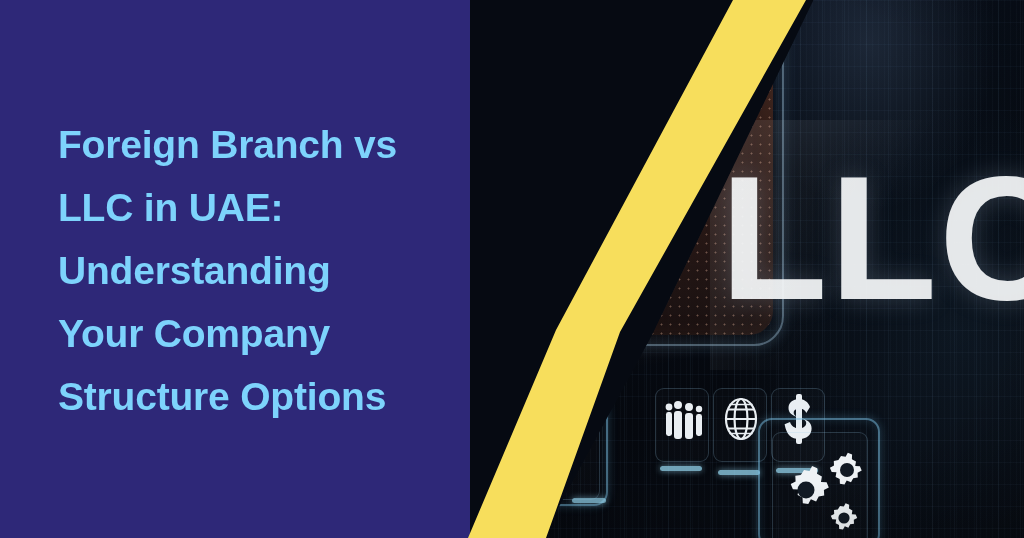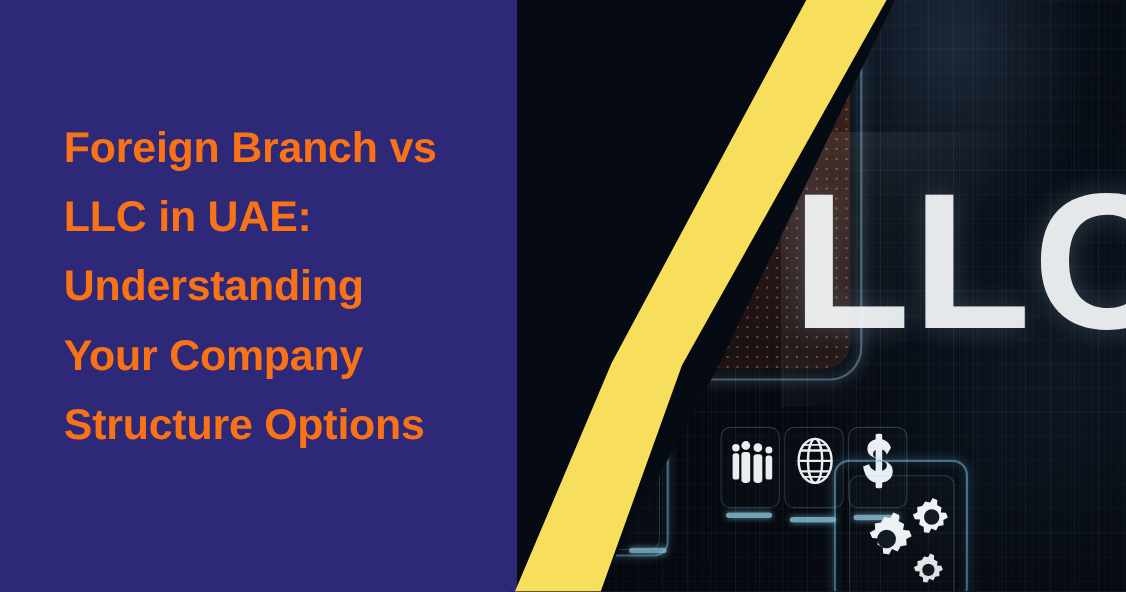--- a/index.html
+++ b/index.html
@@ -132,23 +132,23 @@
 
   
   #chevron{
     position:absolute; inset:0;
     pointer-events:none;
   }
 
   
   #title{
     position:absolute;
-    left:58px; top:103px;
+    left:58px; top:113px;
     width:430px;
-    color:#f97316;
+    color:#7dd3fc;
     font-family:"Liberation Sans", sans-serif;
     font-weight:700;
     font-size:39px;
     line-height:63px;
     letter-spacing:-0.2px;
     white-space:pre-line;
   }
 </style>
 </head>
 <body>

